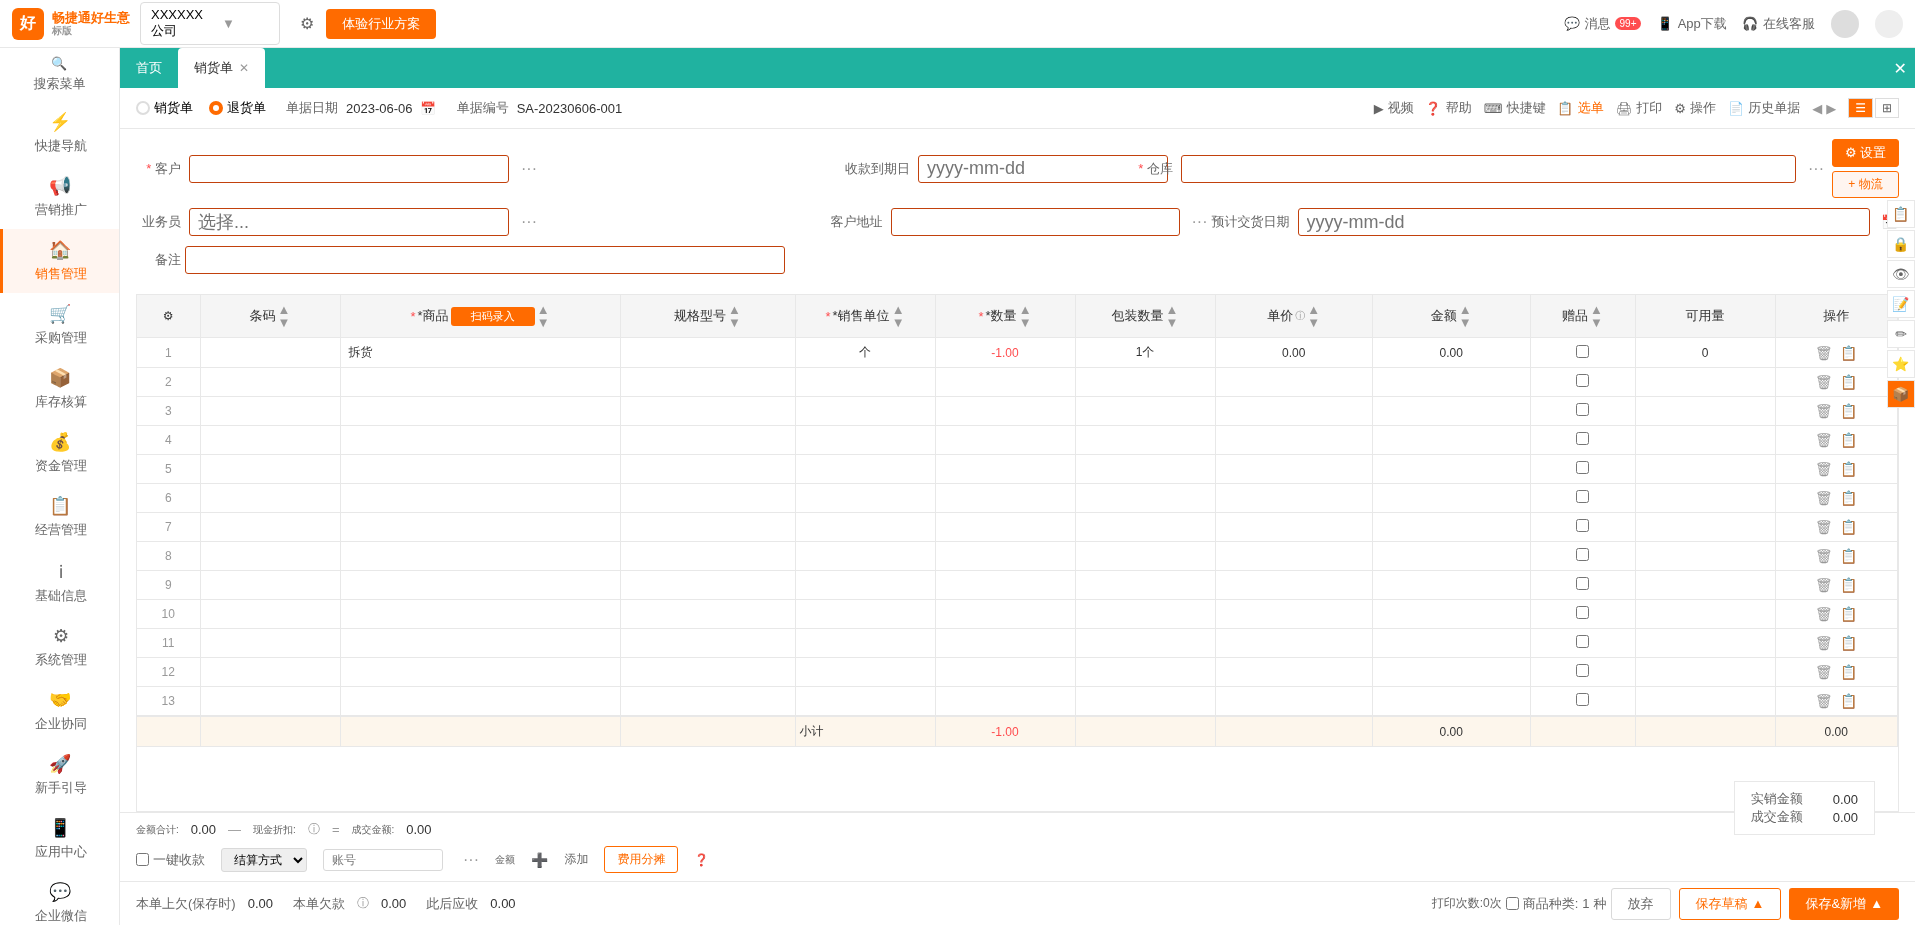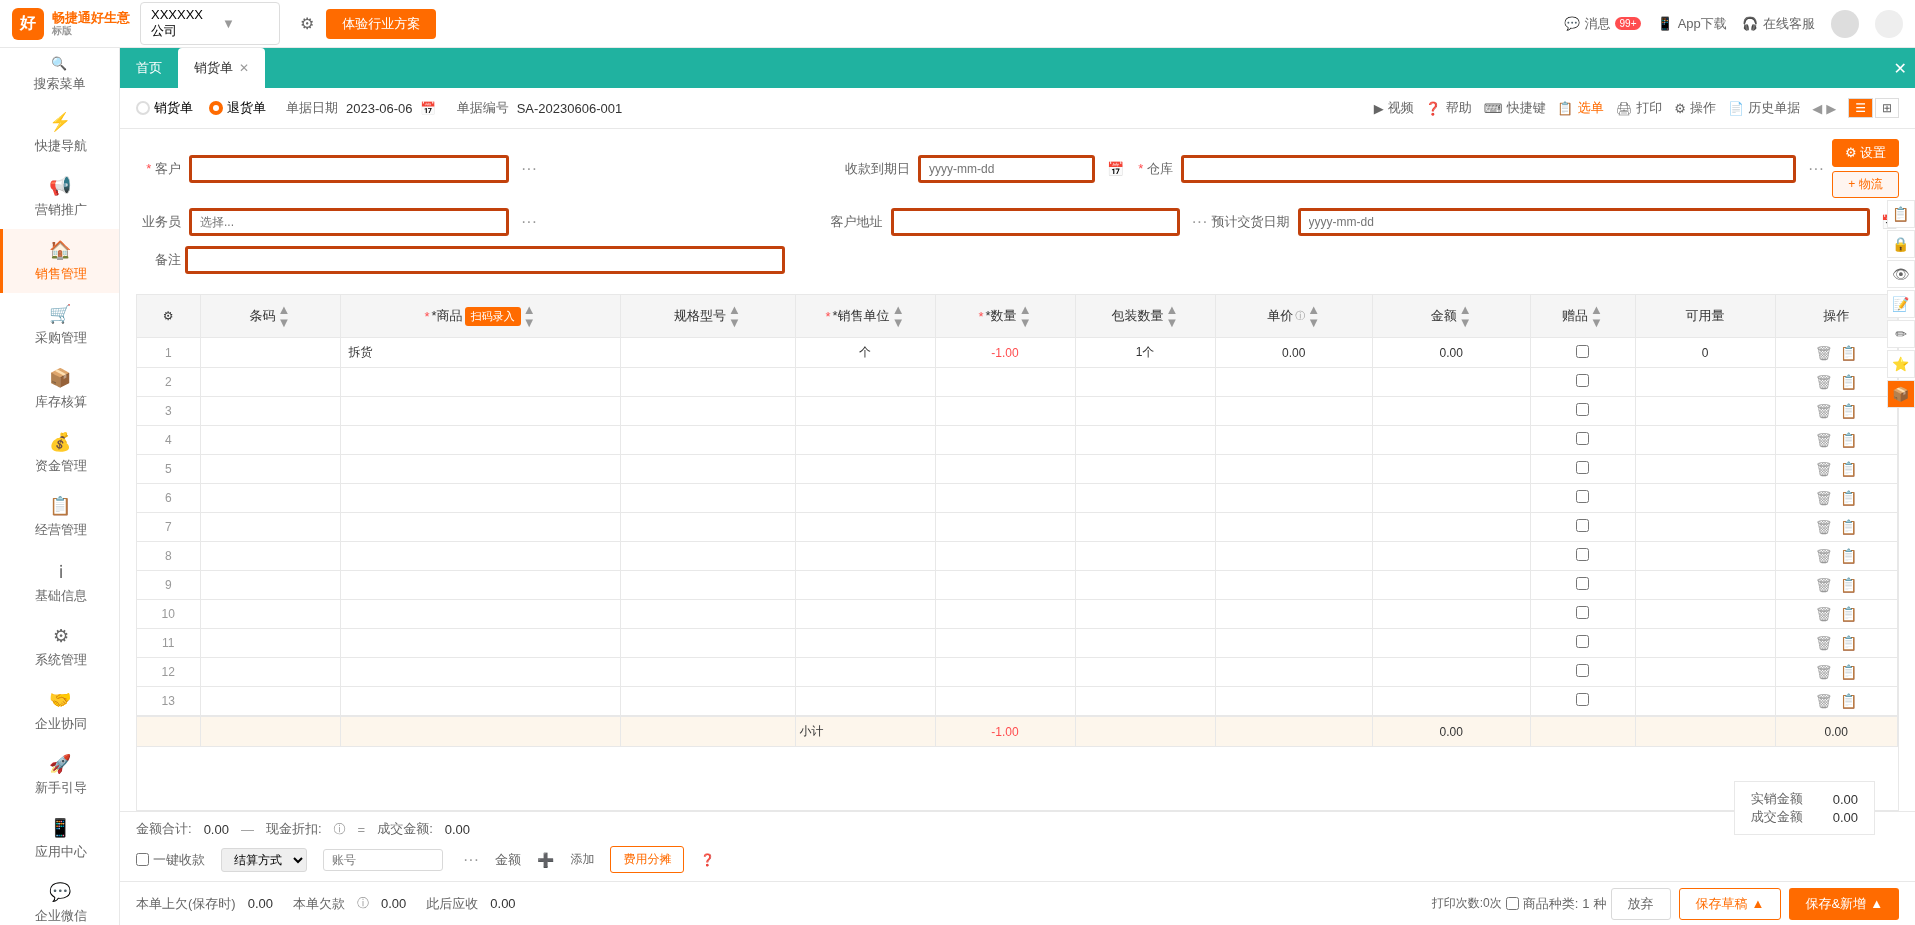--- a/index.html
+++ b/index.html
@@ -154,24 +154,24 @@
       background: #fff;
       flex-shrink: 0;
     }
     .form-row { display: flex; align-items: center; gap: 4px; margin-bottom: 10px; }
     .form-field { display: flex; align-items: center; gap: 8px; flex: 1; }
     .form-field-label { color: #666; white-space: nowrap; font-size: 13px; min-width: 45px; text-align: right; }
     .required-star { color: #ff4d4f; }
     .form-input {
       flex: 1;
       height: 28px;
-      border: 3px solid #c2410c;
+      border: 1px solid #c2410c;
       border-radius: 3px;
       padding: 0 8px;
-      font-size: 12px;
+      font-size: 18px;
       color: #333;
       outline: none;
     }
     .form-dots { color: #999; cursor: pointer; font-size: 16px; margin-left: 4px; }
     .form-cal { color: #999; cursor: pointer; font-size: 14px; margin-left: 4px; }
     .side-btns { display: flex; flex-direction: column; gap: 4px; }
     .side-btn { padding: 4px 12px; border: 1px solid #ff6b00; border-radius: 3px; color: #ff6b00; cursor: pointer; font-size: 12px; background: #fff5f0; white-space: nowrap; }
     .side-btn-fill { background: #ff6b00; color: white; }
 
     
@@ -199,37 +199,37 @@
       color: #333;
       overflow: hidden;
       white-space: nowrap;
     }
     .row-num { color: #999; }
     .negative { color: #ff4d4f; }
     .scan-btn {
       background: #ff6b00;
       color: white;
       border: none;
-      padding: 2px 6px;
+      padding: 2px 20px;
       border-radius: 3px;
       font-size: 11px;
       cursor: pointer;
     }
     .subtotal-row td { background: #fdf6ec; font-weight: 500; border-top: 2px solid #e8e8e8; }
     .op-btn { color: #999; cursor: pointer; font-size: 14px; padding: 0 2px; }
 
     
     .footer-area {
       padding: 8px 16px;
       background: #fff;
       border-top: 1px solid #e8e8e8;
       flex-shrink: 0;
     }
     .footer-row1 { display: flex; align-items: center; gap: 12px; margin-bottom: 8px; }
-    .footer-label { color: #666; font-size: 13px; }
+    .footer-label { color: #666; font-size: 10px; }
     .footer-value { color: #333; font-weight: 500; }
     .footer-dash { color: #999; }
     .footer-eq { color: #999; }
     .footer-row2 { display: flex; align-items: center; gap: 16px; }
     .checkbox-label { display: flex; align-items: center; gap: 4px; font-size: 13px; color: #666; cursor: pointer; }
     .fee-btn {
       padding: 4px 12px;
       border: 1px solid #ff6b00;
       border-radius: 3px;
       color: #ff6b00;

